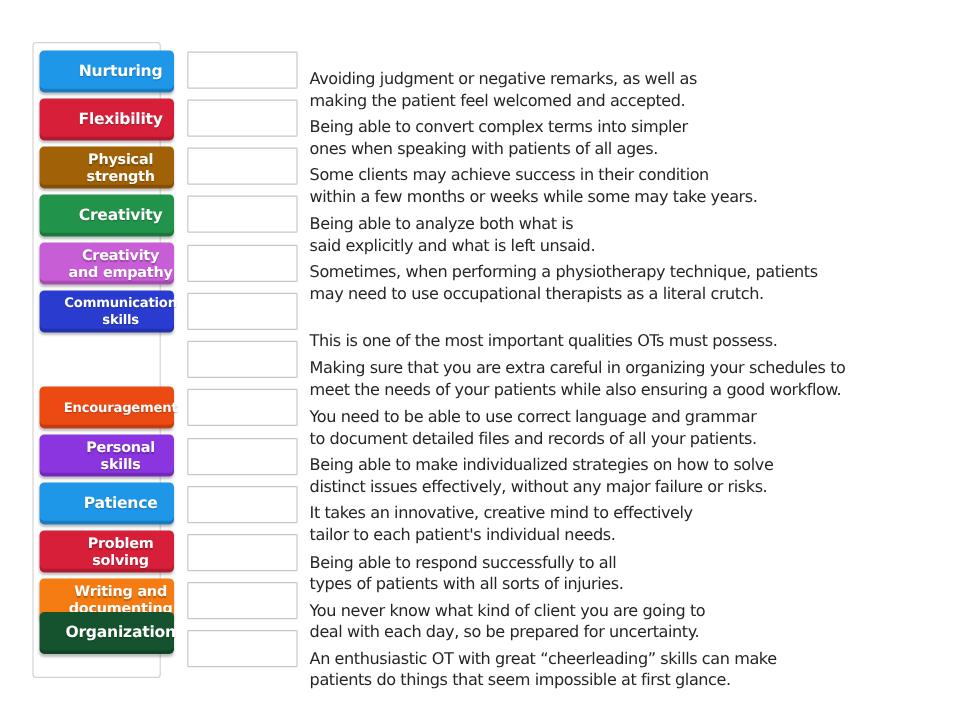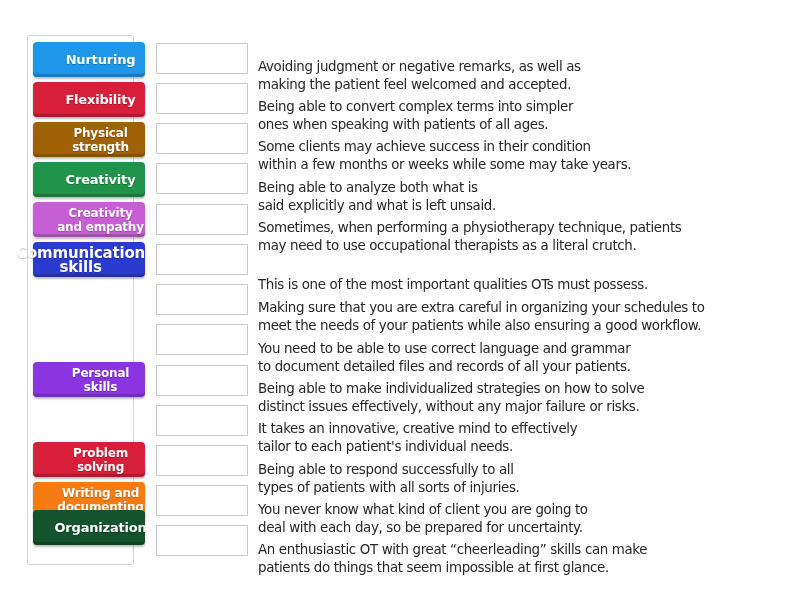--- a/index.html
+++ b/index.html
@@ -17,21 +17,21 @@
     display: flex; align-items: center; justify-content: center; text-align: center;
     line-height: 14px; cursor: grab;
     box-shadow: 0 2px 2px rgba(0,0,0,0.25), inset 0 -3px 0 rgba(0,0,0,0.18);
     text-shadow: 0 1px 1px rgba(0,0,0,0.25);
     letter-spacing: -0.2px;
     padding-left: 23px;
   }
   .tile span { display: block; }
   .fs13 { font-size: 13px; }
   .fs12 { font-size: 12px; }
-  .fs10 { font-size: 15px; justify-content: flex-end; }
+  .fs10 { font-size: 11px; }
 
   .slot {
     position: absolute; left: 156px; width: 92px; height: 31px;
     border: 1px solid #c8c8c8; background: #fff; border-radius: 1px;
   }
   .desc {
     position: absolute; left: 258px; width: 530px;
     font-family: "DejaVu Sans", sans-serif; font-size: 13.4px; line-height: 18px;
     color: #262626; letter-spacing: -0.35px; white-space: pre-line; margin-top: 20px;
   }
@@ -54,23 +54,29 @@
       <span>Creativity</span>
     </div>
   <div class="tile fs12" style="top:166px;background:#c85ed6">
       <span style="white-space:pre-line">Creativity
 and empathy</span>
     </div>
   <div class="tile fs10" style="top:206px;background:#2a3ccf">
       <span style="white-space:pre-line">Communication
 skills</span>
     </div>
+  <div class="tile fs10" style="top:286px;background:#ec4a13">
+      <span>Encouragement</span>
+    </div>
   <div class="tile fs12" style="top:326px;background:#8a35e0">
       <span style="white-space:pre-line">Personal
 skills</span>
+    </div>
+  <div class="tile fs13" style="top:366px;background:#1f97e8">
+      <span>Patience</span>
     </div>
   <div class="tile fs12" style="top:406px;background:#d81f3a">
       <span style="white-space:pre-line">Problem
 solving</span>
     </div>
   <div class="tile fs12" style="top:446px;background:#f57c12">
       <span style="white-space:pre-line">Writing and
 documenting</span>
     </div>
   <div class="tile fs13" style="top:474px;background:#14532d">

